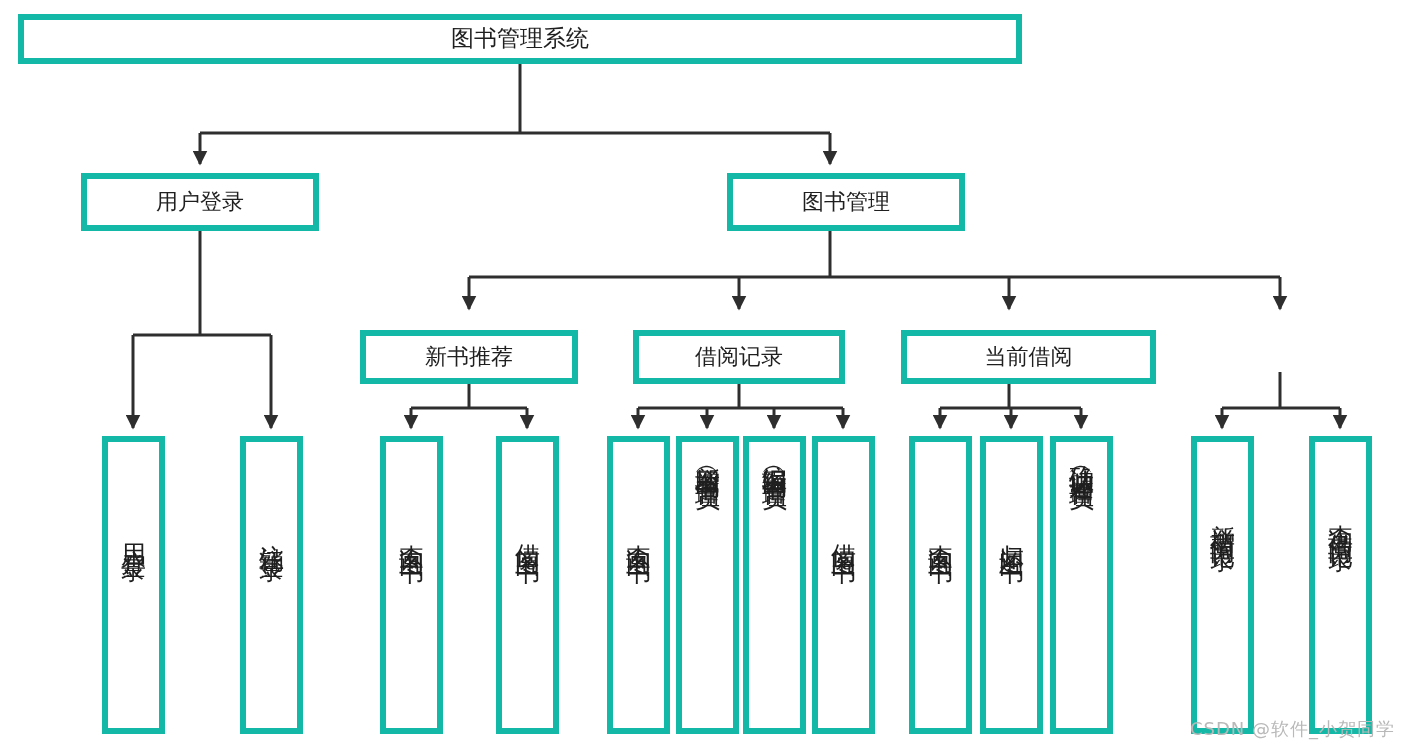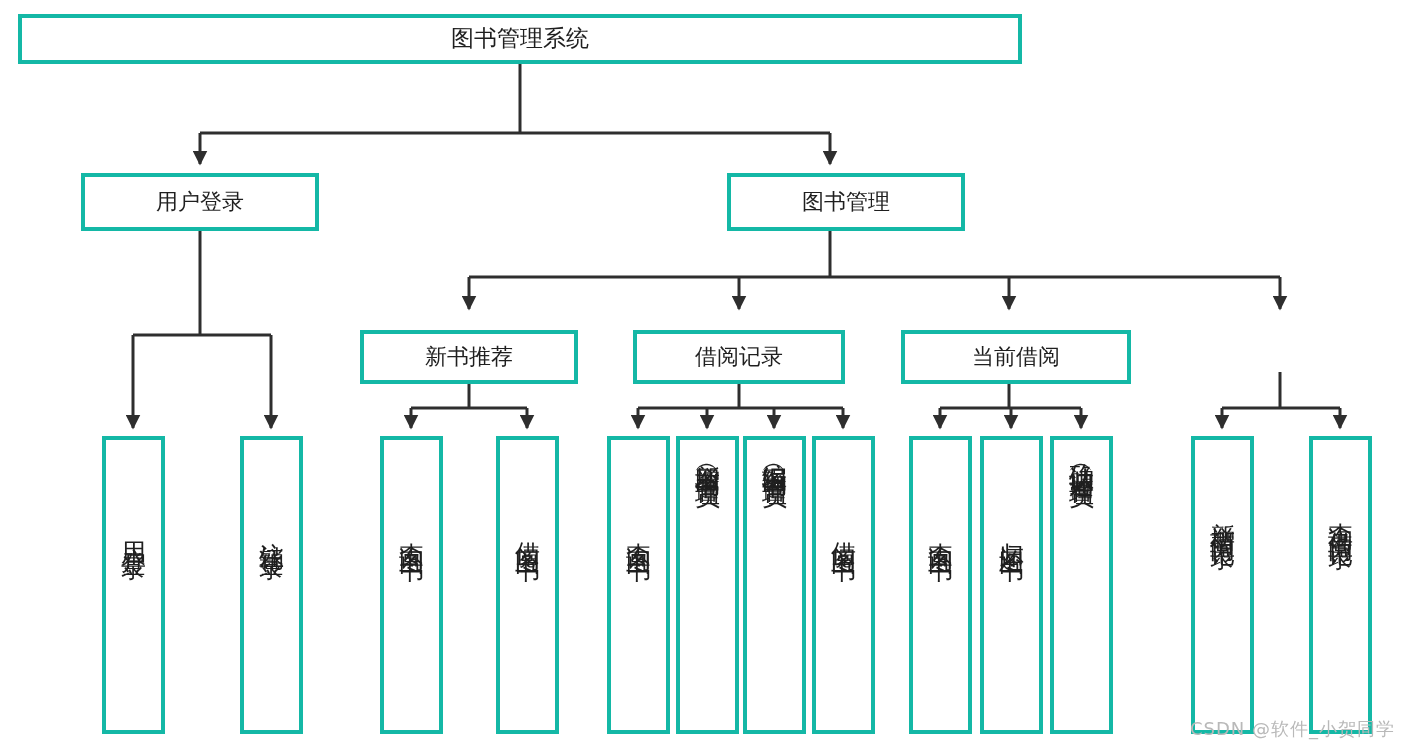--- a/index.html
+++ b/index.html
@@ -10,21 +10,21 @@
     font-family:"DejaVu Sans","Liberation Sans",sans-serif;
     overflow:hidden;
   }
   #canvas{position:relative;width:1405px;height:747px;background:#fff;}
   svg#wires{position:absolute;left:0;top:0;width:1405px;height:747px;pointer-events:none;}
 
   .node{
     position:absolute;
     box-sizing:border-box;
     background:#ffffff;
-    border:4px solid #14b8a6;
+    border:6px solid #14b8a6;
     display:flex;
     align-items:center;
     justify-content:center;
     color:#1f1f1f;
     z-index:2;
   }
   .node .lbl{
     display:block;
     text-align:center;
     line-height:1.12;
@@ -139,21 +139,21 @@
   <div class="node n-l2" style="left:711px;margin-left:16px;">
     <span class="lbl">图书管理</span>
   </div>
 
   <div class="node n-l3" style="left:360px;width:218px;">
     <span class="lbl">新书推荐</span>
   </div>
   <div class="node n-l3" style="left:633px;width:212px;">
     <span class="lbl">借阅记录</span>
   </div>
-  <div class="node n-l3" style="left:901px;width:230px;">
+  <div class="node n-l3" style="left:901px;width:255px;">
     <span class="lbl">当前借阅</span>
   </div>
 
   <div class="node leaf low" style="left:102px;">
     <span class="lbl">用户登录</span>
   </div>
   <div class="node leaf low" style="left:240px;">
     <span class="lbl">注销登录</span>
   </div>
 

